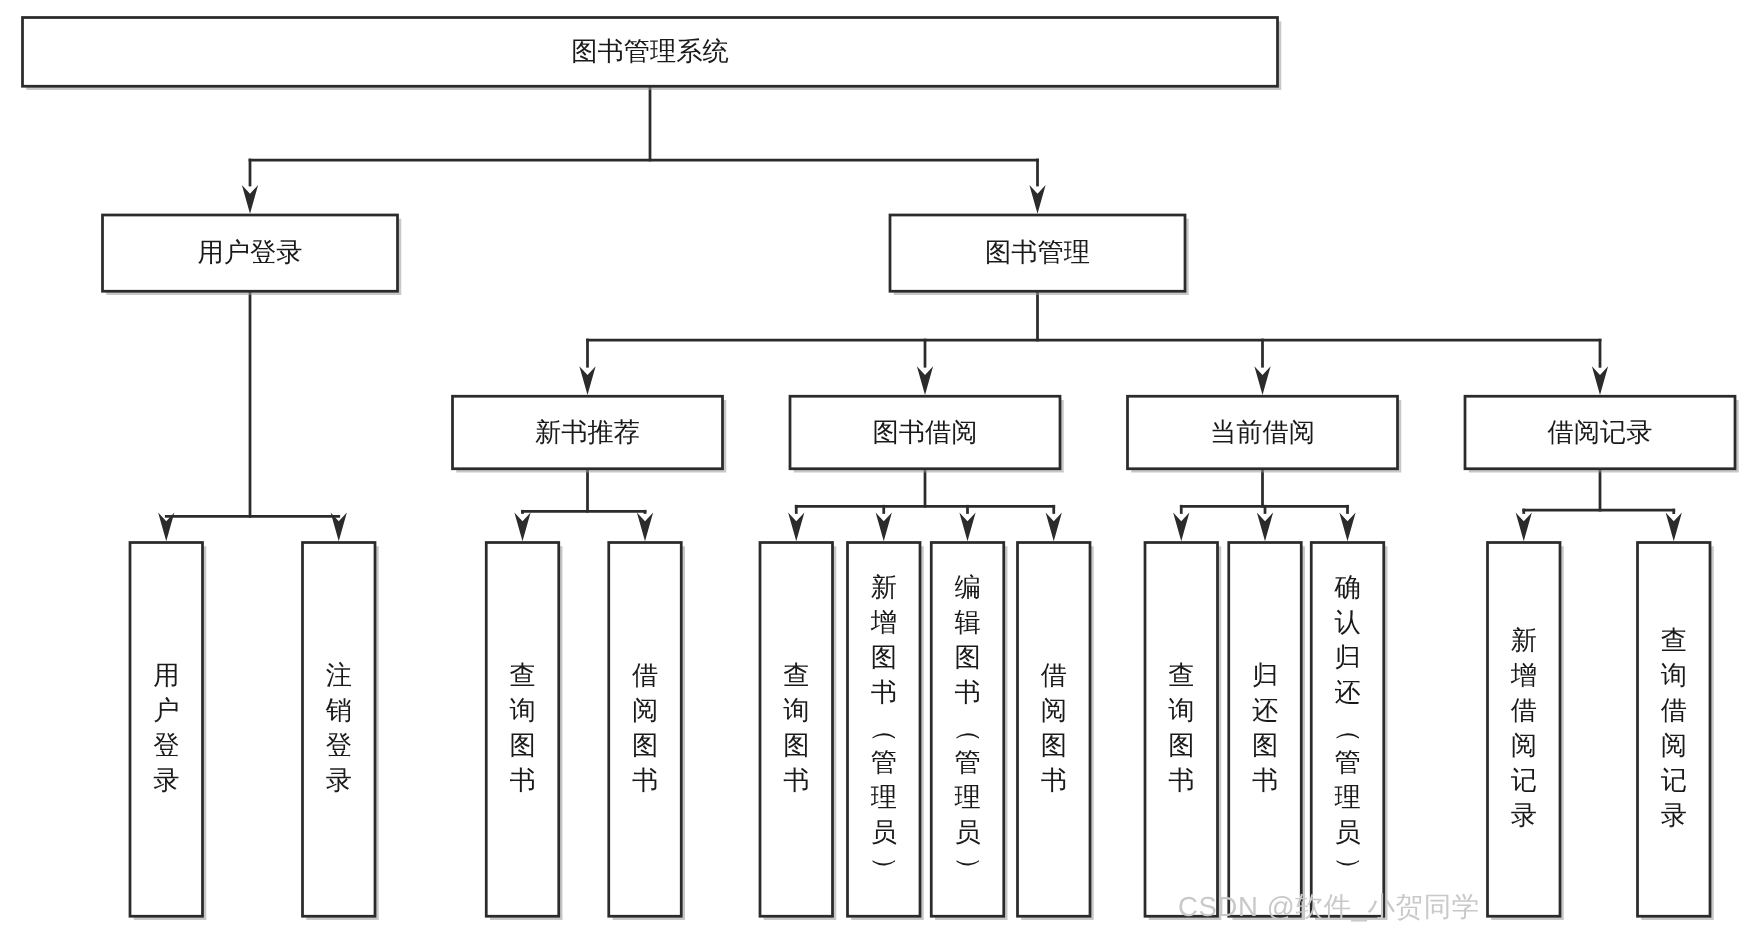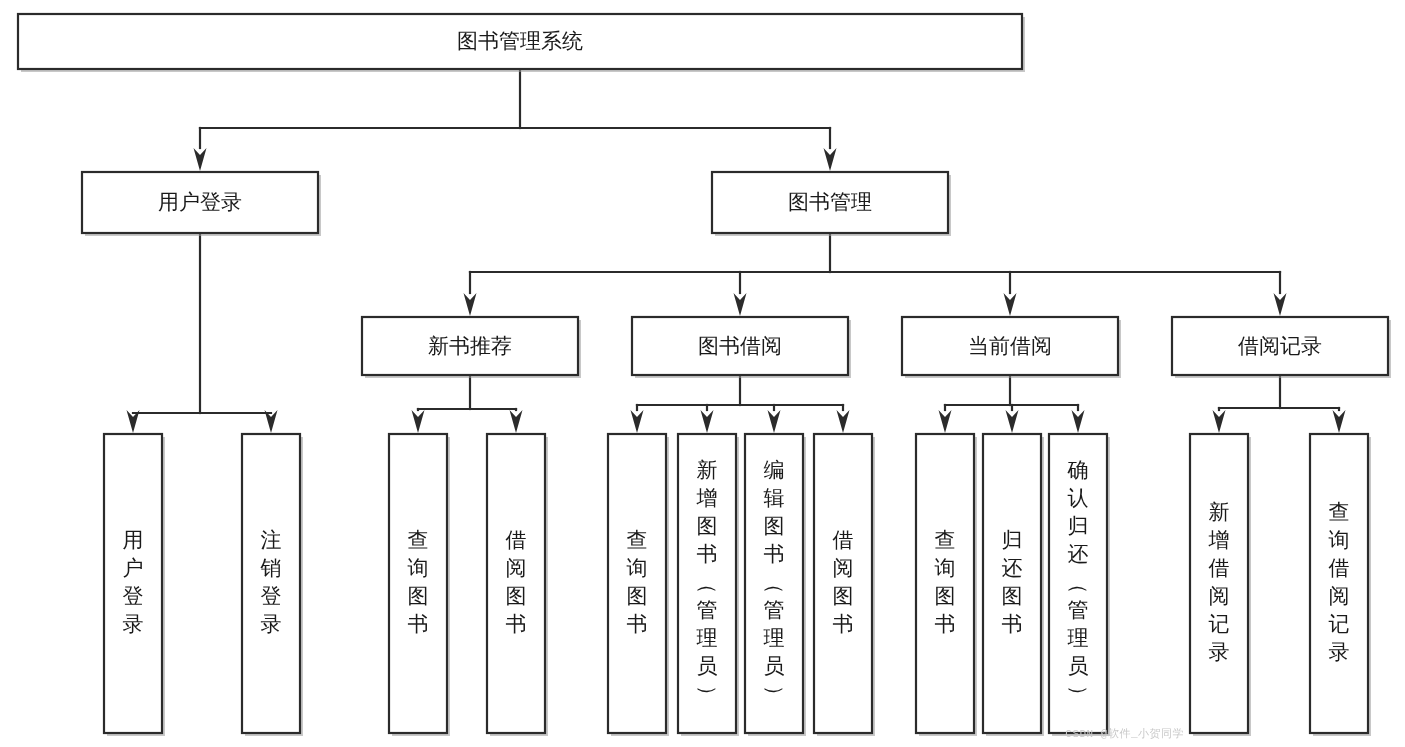--- a/index.html
+++ b/index.html
@@ -58,22 +58,22 @@
     font-family: "Liberation Sans", "DejaVu Sans", sans-serif;
     font-size: 21px;
     fill: #1a1a1a;
     text-anchor: middle;
     dominant-baseline: middle;
   }
   .watermark-text {
     position: absolute;
     right: 12px;
     bottom: 6px;
-    font-family: Liberation Mono, monospace;
-    font-size: 11px;
+    font-family: Liberation Sans, sans-serif;
+    font-size: 22px;
     color: #c9c9c9;
     letter-spacing: 0.5px;
     white-space: nowrap;
     user-select: none;
   }
 </style>
 </head>
 <body>
 
 <div id="diagram-root">

